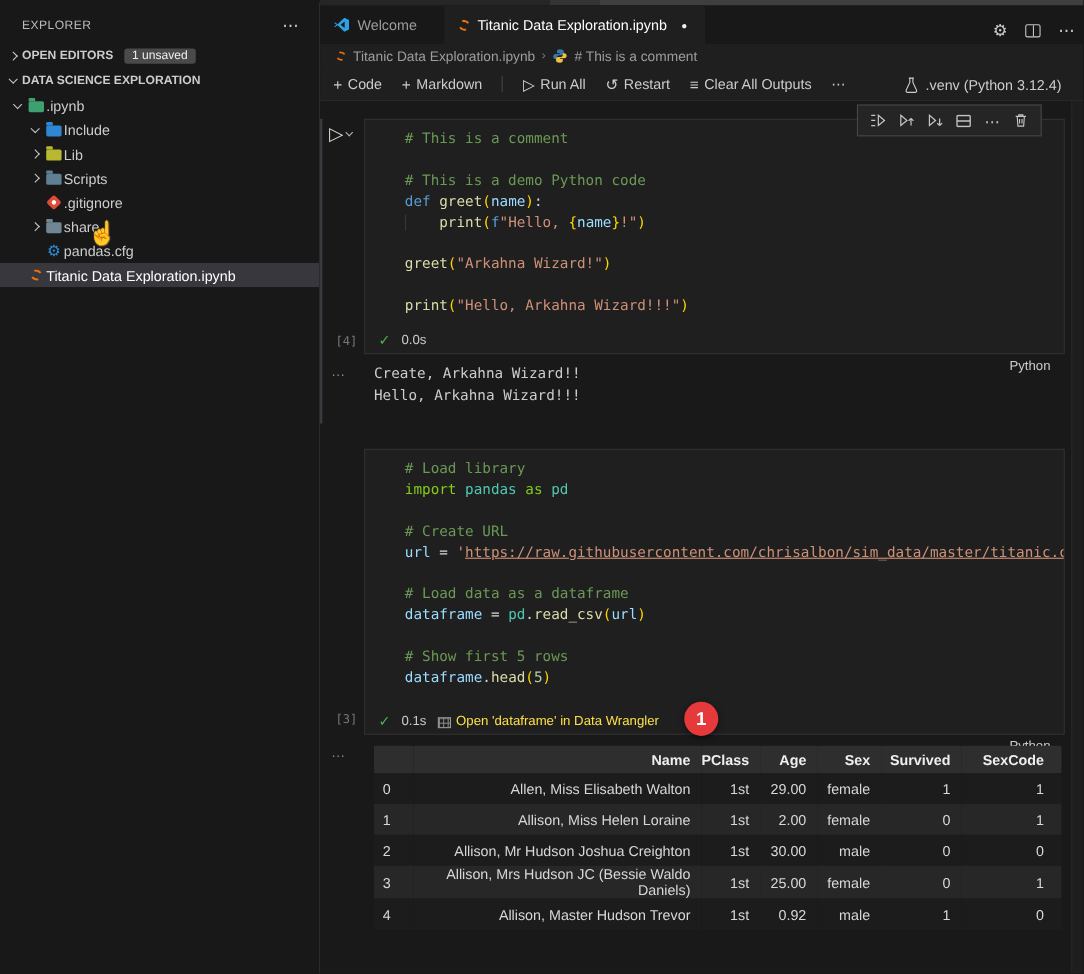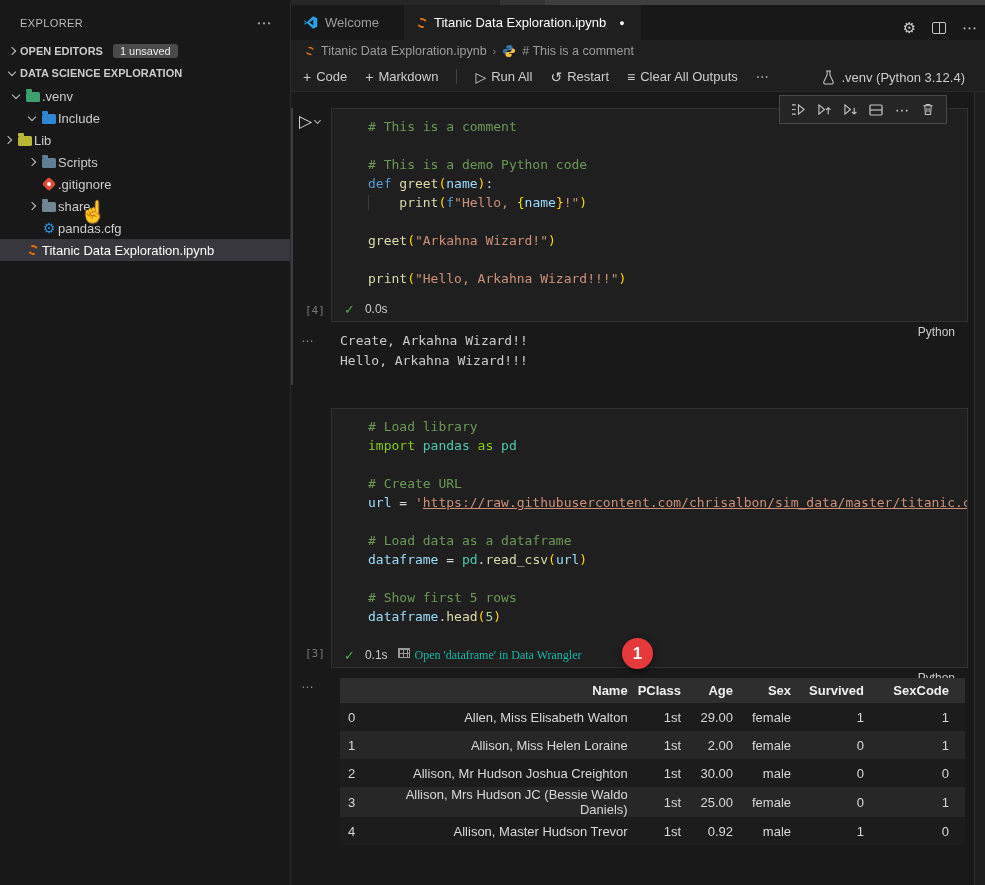--- a/index.html
+++ b/index.html
@@ -84,21 +84,21 @@
   .tok-fn { color:#dcdcaa; } .tok-var { color:#9cdcfe; } .tok-mod { color:#4ec9b0; }
   .tok-str { color:#ce9178; } .tok-num { color:#b5cea8; } .tok-pn { color:#d4d4d4; }
   .tok-br { color:#ffd700; } .tok-link { color:#ce9178; text-decoration:underline; }
   .tok-ind { box-shadow:inset 1px 0 0 #3b3b3b; }
   .cell-status { position:absolute; left:0; bottom:0; width:100%; height:24px; display:flex;
                  align-items:center; padding:0 12px; gap:10px; font-size:12px; color:#cccccc; }
   .cell-status .check { color:#4cb04c; font-size:13px; }
   .cell-status .lang { margin-left:auto;margin-top:45px; }
   .exec-label { position:absolute; left:14px; font-family:"DejaVu Sans Mono", monospace;
                 font-size:11px; color:#767676; }
-  .dw-link { display:flex; align-items:flex-start; gap:5px; color:#14b8a6;font-family:Liberation Serif, serif; }
+  .dw-link { display:flex; align-items:flex-end; gap:5px; color:#fde047; }
   .dw-grid { width:12px; height:10px; border:1px solid #9a9a9a;
              background-image:linear-gradient(#9a9a9a 1px, transparent 1px),
                               linear-gradient(90deg,#9a9a9a 1px, transparent 1px);
              background-size:4px 4px; }
   #step-badge { position:absolute; left:331px; top:546px; width:31px; height:31px; border-radius:50%;
                 background:#e6393b; color:#ffffff; font-weight:bold; font-size:17px;
                 display:flex; align-items:center; justify-content:center; z-index:30;
                 box-shadow:0 2px 6px rgba(0,0,0,.55); }
 
   .out-ellipsis { position:absolute; left:10px; font-size:13px; color:#8a8a8a; letter-spacing:1px; }
@@ -150,32 +150,32 @@
       <span>DATA SCIENCE EXPLORATION</span>
     </div>
     <div id="tree">
         <div class="tree-row" style="padding-left: 8px;">
           <span class="chev-slot">
             <span class="chev down"></span>
           </span>
           <span class="tree-icon">
             <span class="folder" style="background: rgb(62, 160, 111);"></span>
           </span>
-          <span>.venv</span>
+          <span>.ipynb</span>
         </div>
         <div class="tree-row" style="padding-left: 24px;">
           <span class="chev-slot">
             <span class="chev down"></span>
           </span>
           <span class="tree-icon">
             <span class="folder" style="background: rgb(47, 134, 210);"></span>
           </span>
           <span>Include</span>
         </div>
-        <div class="tree-row" style="">
+        <div class="tree-row" style="padding-left: 24px;">
           <span class="chev-slot">
             <span class="chev right"></span>
           </span>
           <span class="tree-icon">
             <span class="folder" style="background: rgb(184, 184, 50);"></span>
           </span>
           <span>Lib</span>
         </div>
         <div class="tree-row" style="padding-left: 24px;">
           <span class="chev-slot">

